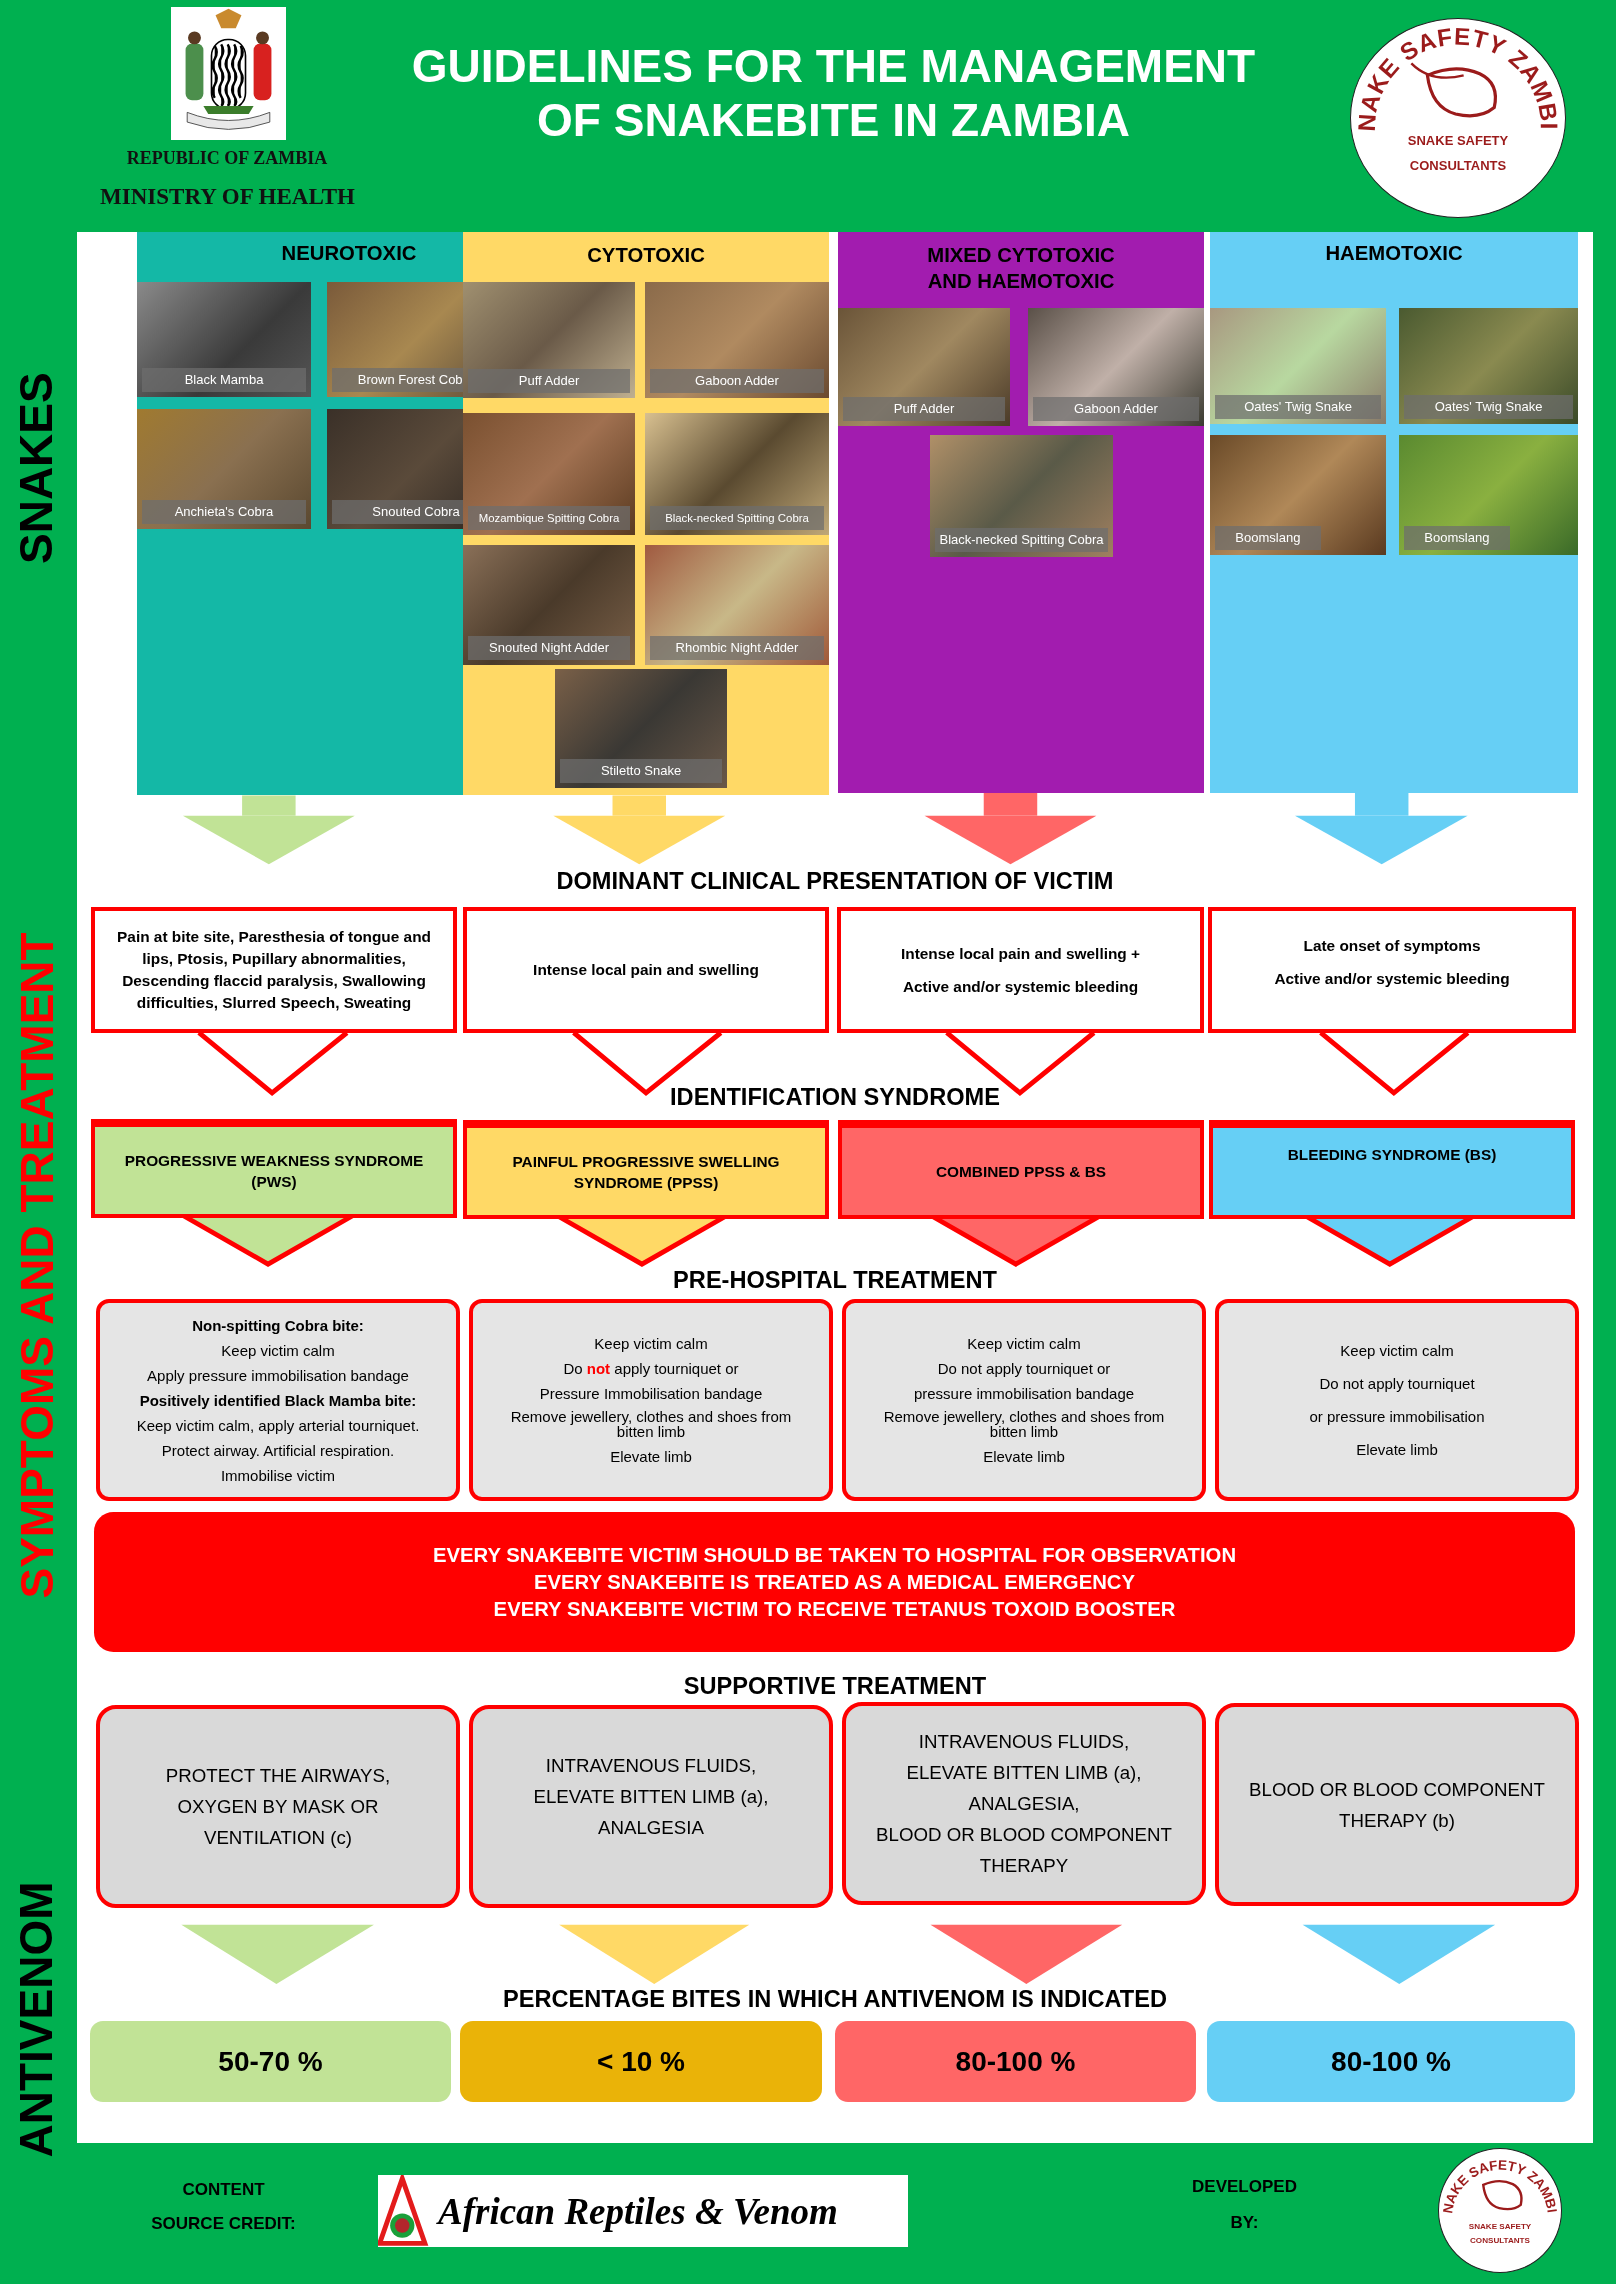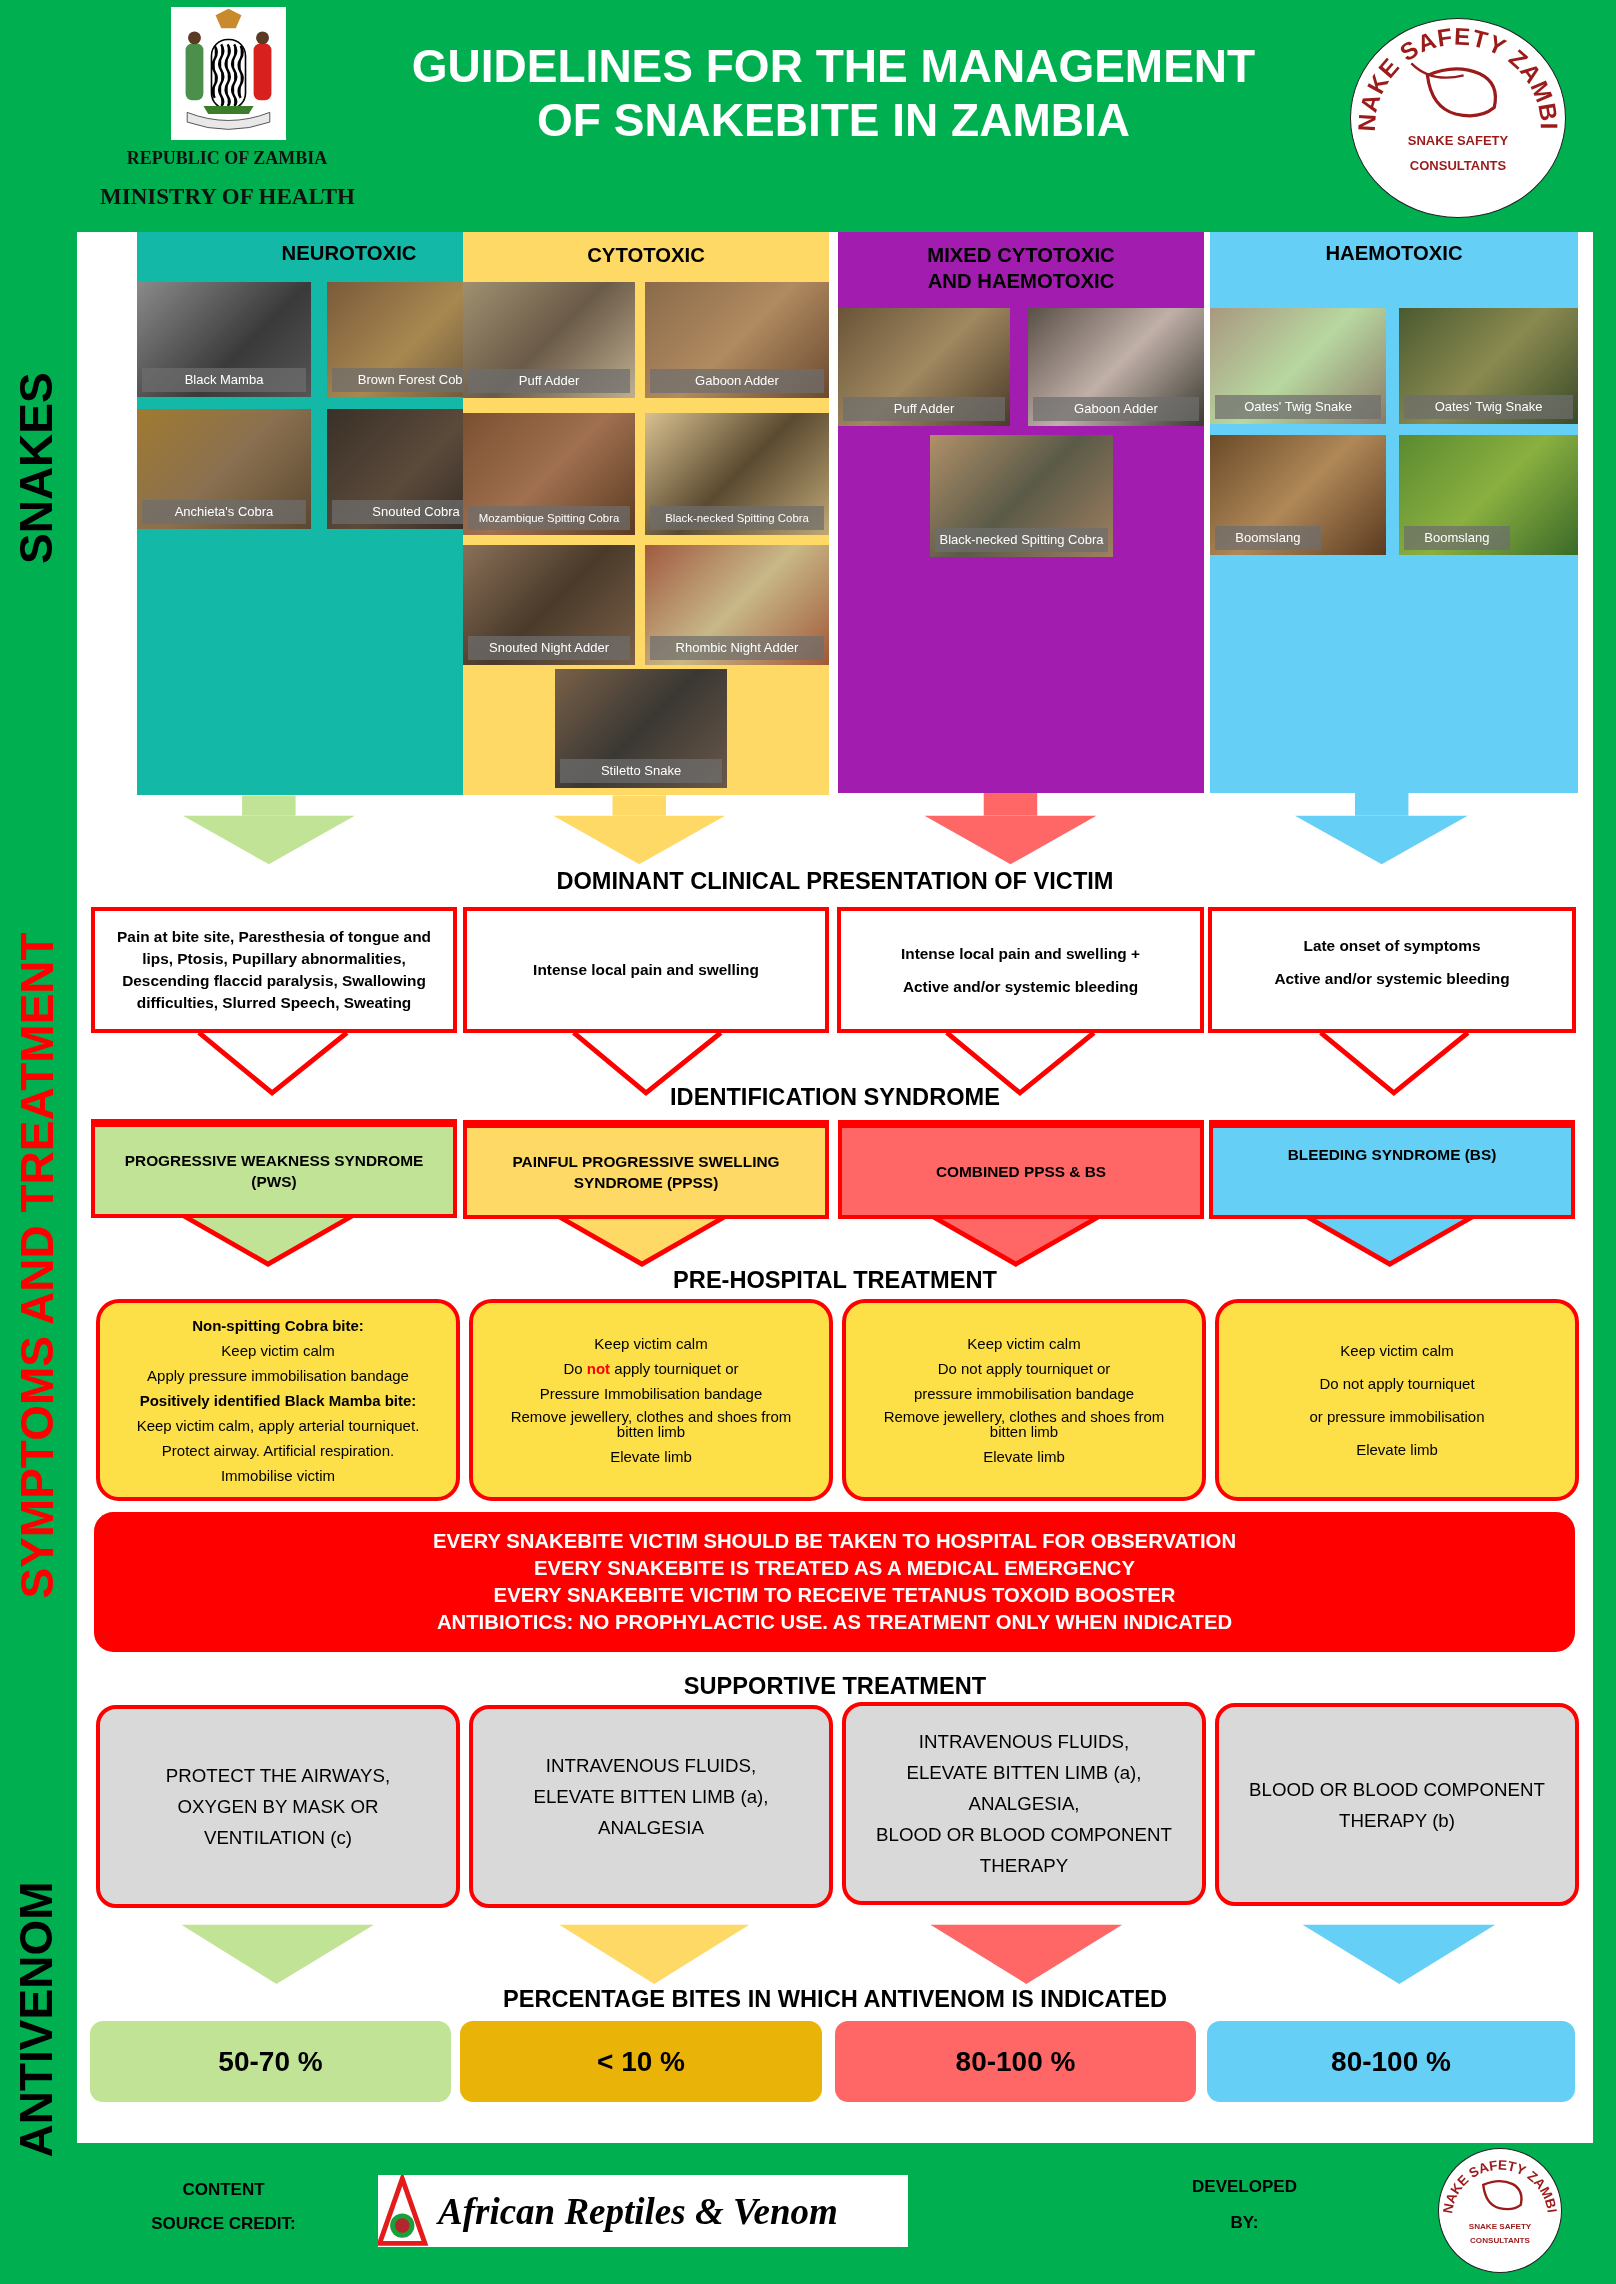--- a/index.html
+++ b/index.html
@@ -13,21 +13,21 @@
   .logo .ring{position:absolute;left:0;top:0;width:100%;height:100%}
   .logo .sub{color:#9b1b1b;font-weight:bold;text-align:center;position:relative}
   .vlabel{position:absolute;transform:rotate(-90deg);transform-origin:center;white-space:nowrap;font-weight:bold;text-align:center}
   .col{position:absolute;top:232px}
   .col-head{position:absolute;left:0;right:0;text-align:center;font-weight:bold;font-size:20.3px;color:#000;line-height:26px}
   .snake{position:absolute;overflow:hidden;border:0}
   .snake .cap{position:absolute;left:4.9px;right:4.9px;bottom:4.9px;height:24.4px;background:rgba(110,110,110,.72);color:#fff;font-size:13px;line-height:24.4px;text-align:center;white-space:nowrap;overflow:hidden}
   .heading{position:absolute;left:77px;width:1516px;text-align:center;font-weight:bold;font-size:23.6px;color:#000}
   .pres{position:absolute;border:4.9px solid #f00;background:#fff;display:flex;flex-direction:column;align-items:center;justify-content:center;text-align:center;font-weight:bold;font-size:15.4px;line-height:22px;color:#000;padding:4.9px 8.1px}
   .synd{position:absolute;border:4.9px solid #f00;display:flex;flex-direction:column;align-items:center;justify-content:center;text-align:center;font-weight:bold;font-size:15.4px;line-height:21px;color:#000;padding:0 9.8px}
-  .pre{position:absolute;border:4.1px solid #f00;border-radius:23px;background:#fde047;display:flex;flex-direction:column;align-items:center;justify-content:center;text-align:center;font-size:15px;line-height:25px;color:#000;padding:6.5px}
+  .pre{position:absolute;border:4.1px solid #f00;border-radius:13px;background:#e5e5e5;display:flex;flex-direction:column;align-items:center;justify-content:center;text-align:center;font-size:15px;line-height:25px;color:#000;padding:6.5px}
   .pre .tight{line-height:14.6px;margin:4.9px 0}
   .banner{position:absolute;left:94px;top:1512px;width:1481px;height:140px;background:#f00;border-radius:19.5px;display:flex;flex-direction:column;align-items:center;justify-content:center;color:#fff;font-weight:bold;font-size:20.3px;line-height:27px;text-align:center}
   .sup{position:absolute;border:4.1px solid #f00;border-radius:20px;background:#d9d9d9;display:flex;flex-direction:column;align-items:center;justify-content:center;text-align:center;font-size:18.7px;line-height:31px;color:#000;padding:6.5px}
   .pct{position:absolute;top:2021px;height:81px;border-radius:13px;display:flex;align-items:center;justify-content:center;font-weight:bold;font-size:28px;color:#000}
   .foot-text{position:absolute;font-weight:bold;font-size:17px;color:#000;text-align:center;line-height:34px}
   .arv{position:absolute;left:378px;top:2175px;width:530px;height:72px;background:#fff;display:flex;align-items:center}
 </style>
 </head>
 <body>
 
@@ -246,21 +246,20 @@
   <div>Keep victim calm</div>
   <div>Do not apply tourniquet</div>
   <div>or pressure immobilisation</div>
   <div>Elevate limb</div>
 </div>
 
 <div class="banner">
   <div>EVERY SNAKEBITE VICTIM SHOULD BE TAKEN TO HOSPITAL FOR OBSERVATION</div>
   <div>EVERY SNAKEBITE IS TREATED AS A MEDICAL EMERGENCY</div>
   <div>EVERY SNAKEBITE VICTIM TO RECEIVE TETANUS TOXOID BOOSTER</div>
-  <div>ANTIBIOTICS: NO PROPHYLACTIC USE. AS TREATMENT ONLY WHEN INDICATED</div>
 </div>
 
 <div class="heading" style="top:1673px">SUPPORTIVE TREATMENT</div>
 
 <div class="sup" style="left:96px;top:1705px;width:364px;height:203px;">
   <div>PROTECT THE AIRWAYS,</div>
     <div>OXYGEN BY MASK OR</div>
     <div>VENTILATION (c)</div>
 </div>
 <div class="sup" style="left:469px;top:1705px;width:364px;height:203px;justify-content:flex-start;padding-top:41px;">

